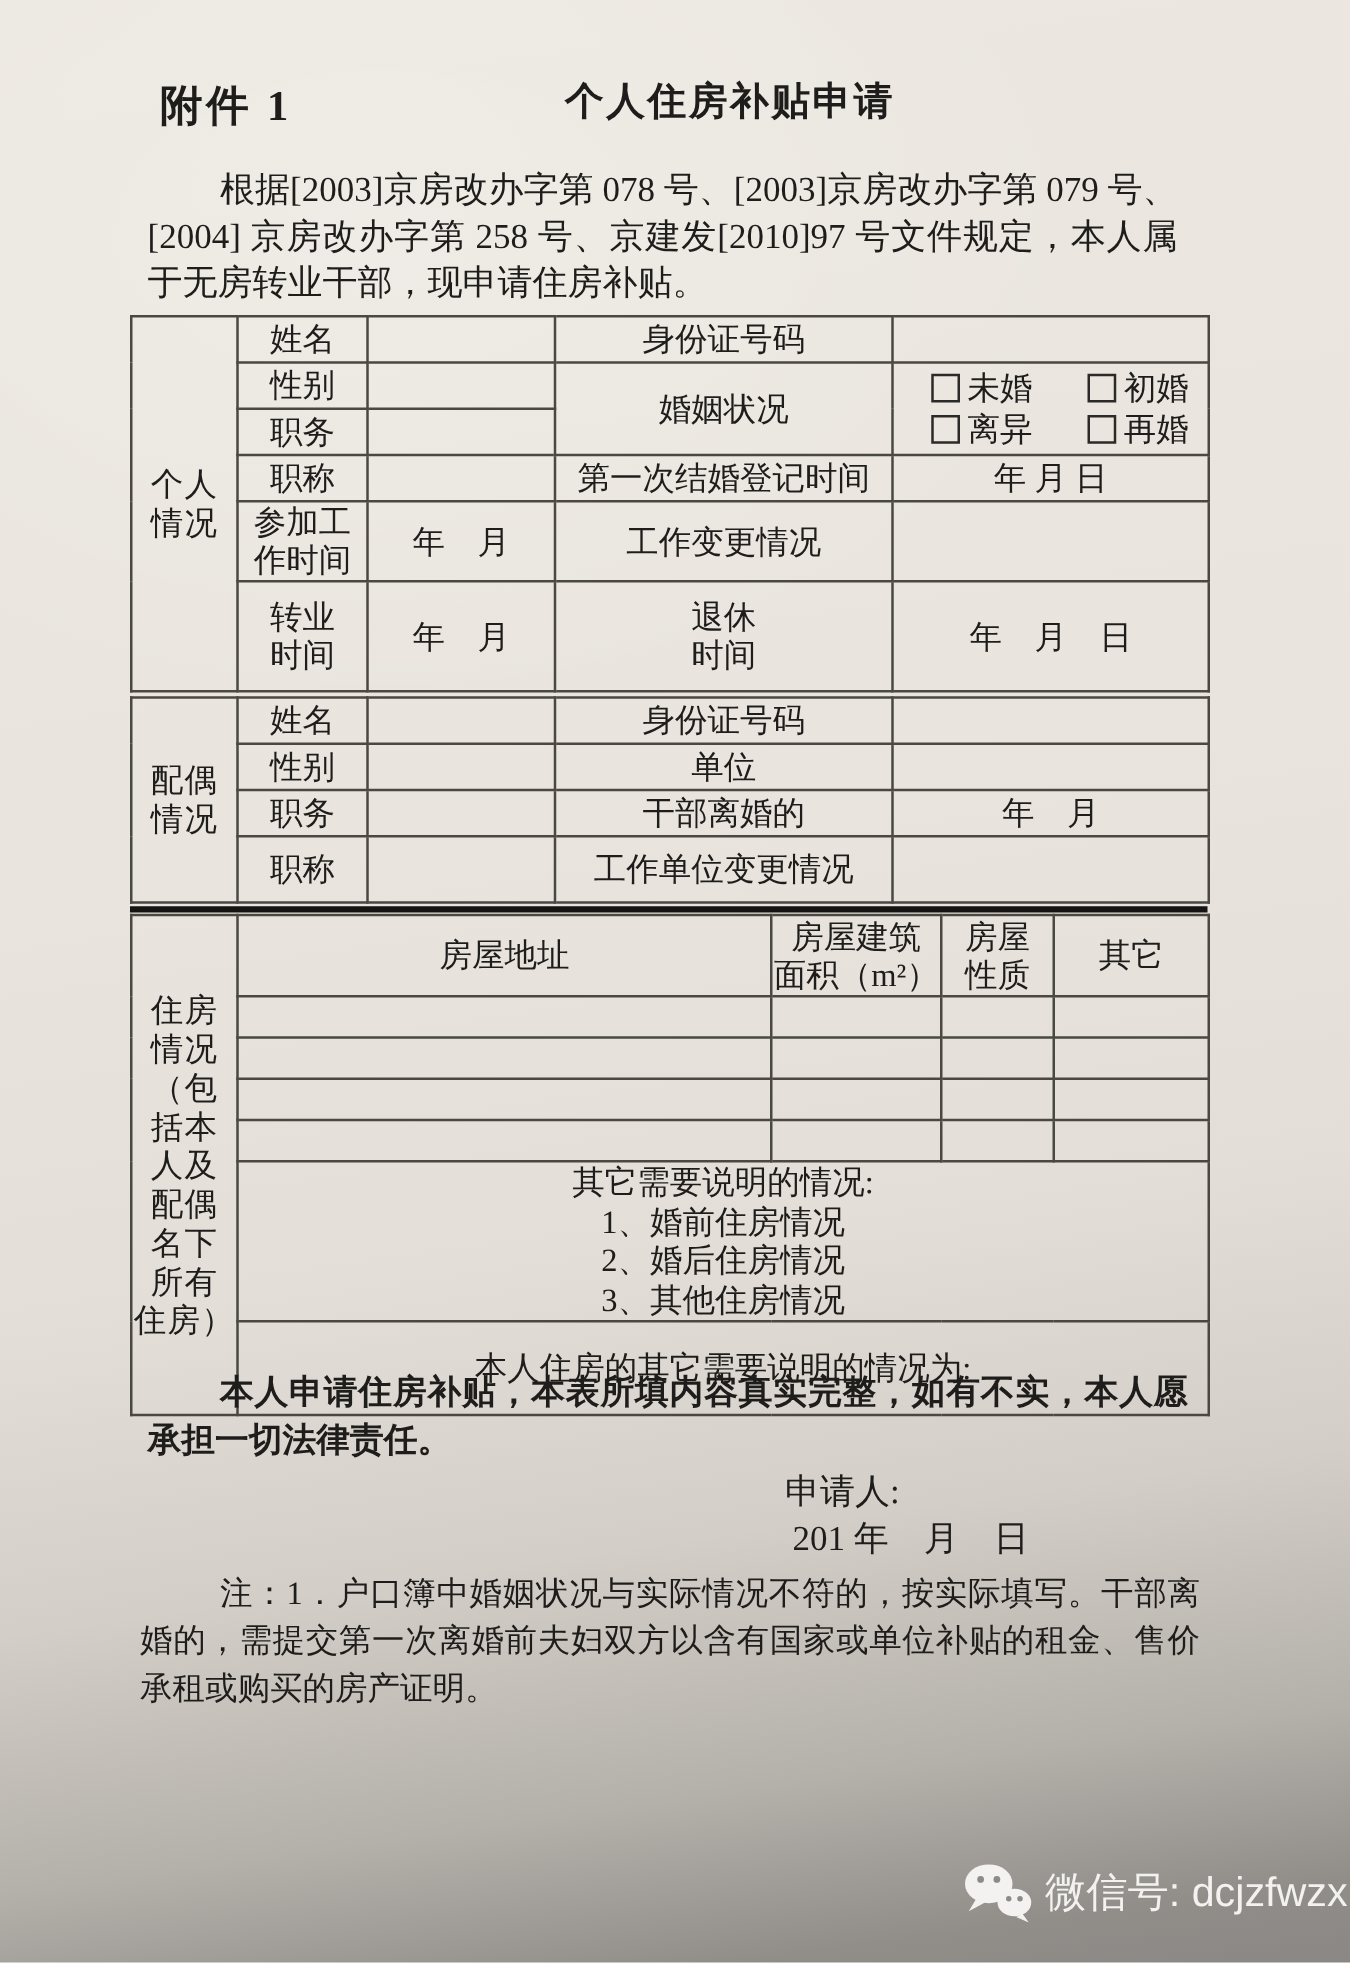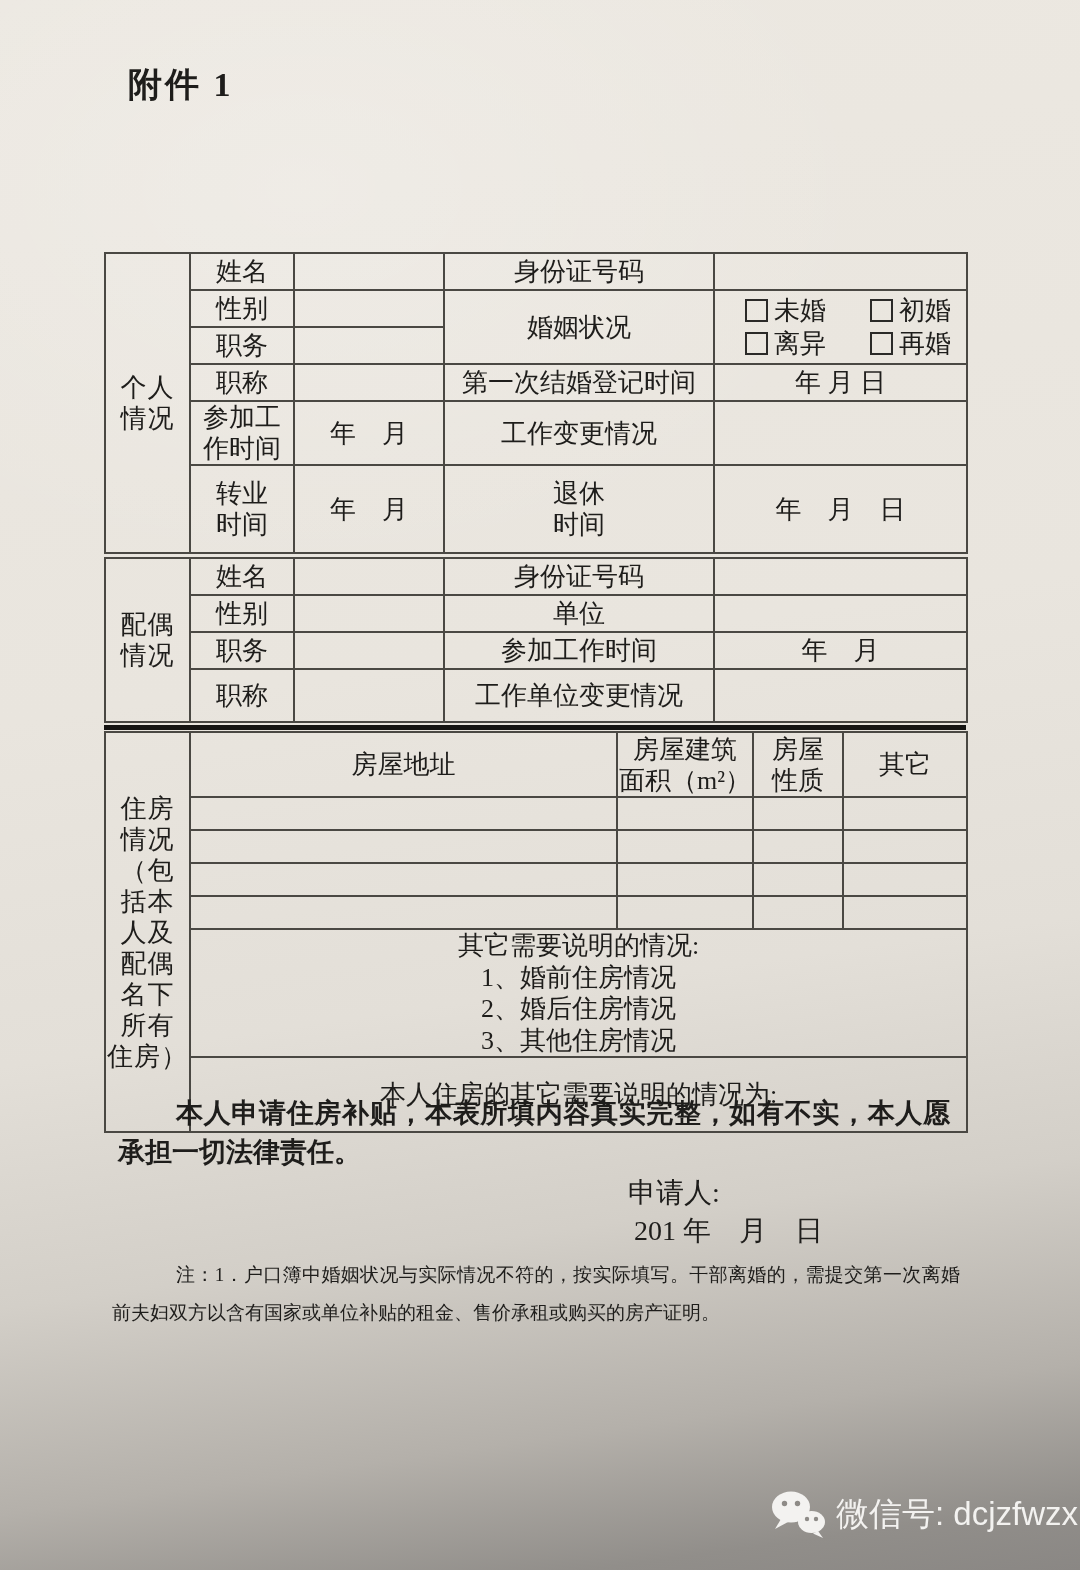--- a/index.html
+++ b/index.html
@@ -28,35 +28,37 @@
   .cbcell{vertical-align:middle;}
   .cbrow{display:flex;justify-content:flex-start;padding-left:30px;column-gap:44px;line-height:33px;align-items:center;}
   .cbitem{display:flex;align-items:center;}
   .cbx{width:19px;height:19px;border:2px solid #2b2a28;display:inline-block;margin-right:6px;background:transparent;}
   .remarks{text-align:left;padding:5px 10px 5px 14px;line-height:31.5px;font-size:26px;vertical-align:middle;}
   .remarks div{margin:0;}
   .toptext{text-align:left;vertical-align:top;padding:8px 10px 0 14px;font-size:26.5px;margin-top:43px;}
   .decl{left:118px;top:1094px;width:832px;font-size:27px;font-weight:bold;line-height:39px;text-indent:58px;text-align:justify;margin:0;}
   .applicant{left:628px;top:1174px;font-size:28px;}
   .date{left:634px;top:1212px;font-size:28px;}
-  .notes{left:112px;top:1256px;width:848px;font-size:19px;line-height:38px;}
+  .notes{left:112px;top:1256px;width:848px;font-size:26px;line-height:38px;}
   .notes p{margin:0;text-align:justify;}
   .note1{text-indent:64px;}
   .note2{text-indent:92px;}
   .watermark{left:770px;top:1490px;display:flex;align-items:center;
     font-family:"Liberation Sans","DejaVu Sans",sans-serif;color:#f3f2f0;font-size:33px;}
   .wm-icon{margin-right:8px;}
 </style>
 </head>
 <body>
 
 <div class="photo">
 
   <div class="abs attach">附件 1</div>
-
+  <div class="abs title">个人住房补贴申请</div>
+
+  <p class="abs intro">根据[2003]京房改办字第 078 号、[2003]京房改办字第 079 号、[2004] 京房改办字第 258 号、京建发[2010]97 号文件规定，本人属于无房转业干部，现申请住房补贴。</p>
 
   <div class="abs tablewrap">
 
     <table class="ftable">
       <colgroup>
           <col style="width:85px">
           <col style="width:104px">
           <col style="width:150px">
           <col style="width:270px">
           <col style="width:253px">
@@ -146,21 +148,21 @@
       </tr>
       <tr style="height:30px">
         <td>性别</td>
         <td></td>
         <td>单位</td>
         <td></td>
       </tr>
       <tr style="height:32px">
         <td>职务</td>
         <td></td>
-        <td>参加工作时间</td>
+        <td>干部离婚的</td>
         <td>年　月</td>
       </tr>
       <tr style="height:53px">
         <td>职称</td>
         <td></td>
         <td>工作单位变更情况</td>
         <td></td>
       </tr>
     </tbody>
       </table>

